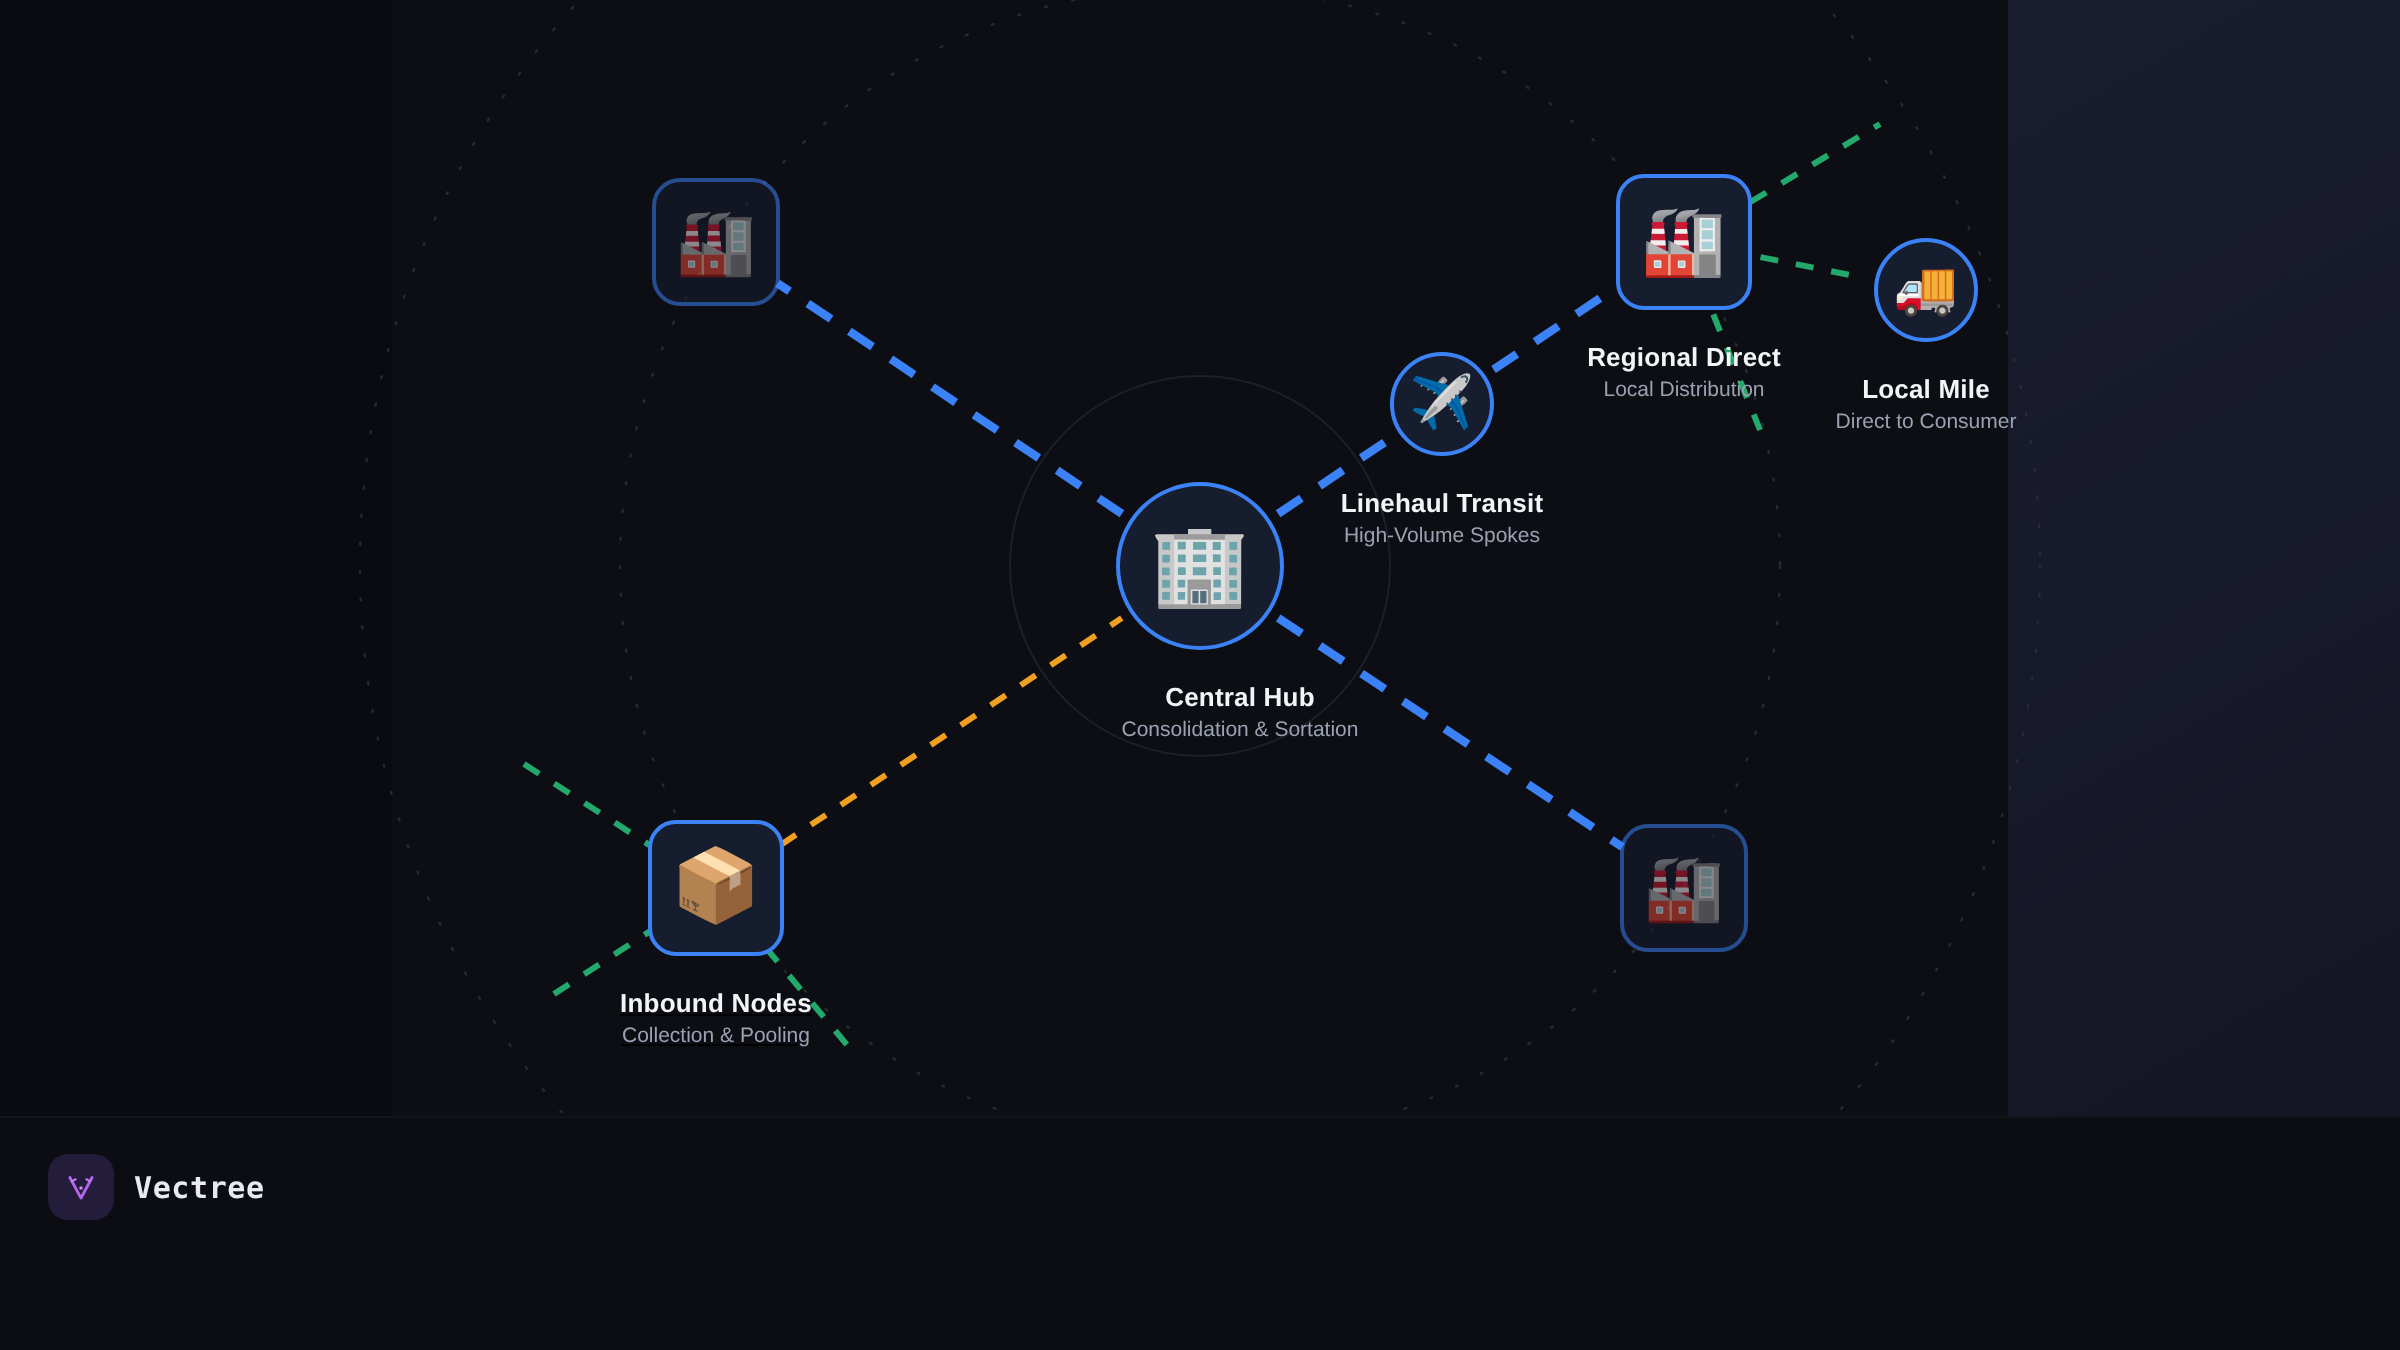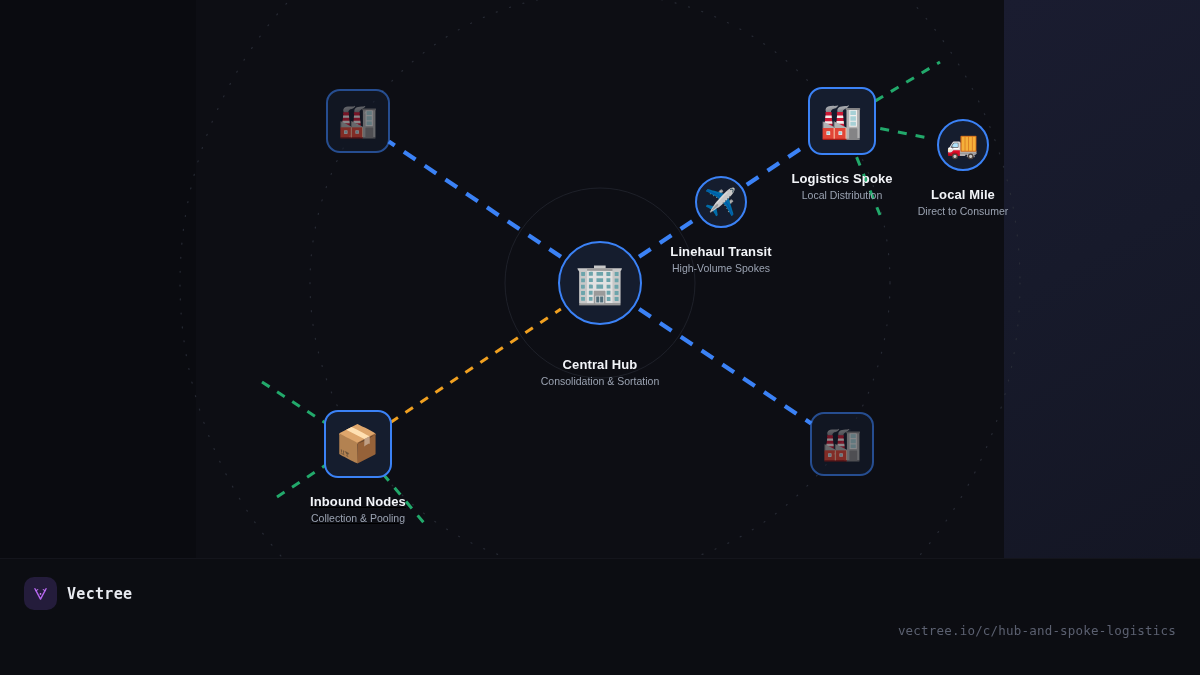--- a/index.html
+++ b/index.html
@@ -151,36 +151,36 @@
           <line x1="262" y1="382" x2="325.23846426701795" y2="422.8415081724491" stroke="#22a96b" stroke-width="3" stroke-dasharray="9 9" stroke-linecap="butt"></line>
           <line x1="277" y1="497" x2="325.3652845401044" y2="465.3535792515366" stroke="#22a96b" stroke-width="3" stroke-dasharray="9 9" stroke-linecap="butt"></line>
           <line x1="383.0044367111529" y1="473.9295530330466" x2="424" y2="523" stroke="#22a96b" stroke-width="3" stroke-dasharray="9 9" stroke-linecap="butt"></line>
         </g>
     </svg>
 
     <div id="nodeLayer">
         <div class="node circle" style="left: 600px; top: 283px; width: 84px; height: 84px; border: 2.5px solid rgb(59, 130, 246); background: rgb(21, 29, 46);">
           <span class="glyph" style="font-size: 40px;">🏢</span>
         </div>
-        <div class="node-label" style="left: 600px; top: 341px; margin-top: 16px;">
+        <div class="node-label" style="left: 620px; top: 341px;">
           <div class="node-title">Central Hub</div>
           <div class="node-sub">Consolidation &amp; Sortation</div>
         </div>
         <div class="node circle" style="left: 721px; top: 202px; width: 52px; height: 52px; border: 2px solid rgb(59, 130, 246); background: rgb(21, 29, 46);">
           <span class="glyph" style="font-size: 26px;">✈️</span>
         </div>
         <div class="node-label" style="left: 721px; top: 244px;">
           <div class="node-title">Linehaul Transit</div>
           <div class="node-sub">High-Volume Spokes</div>
         </div>
         <div class="node square" style="left: 842px; top: 121px; width: 68px; height: 68px; border: 2.5px solid rgb(59, 130, 246); background: rgb(21, 29, 46);">
           <span class="glyph" style="font-size: 34px;">🏭</span>
         </div>
         <div class="node-label" style="left: 842px; top: 171px;">
-          <div class="node-title">Logistics Spoke</div>
+          <div class="node-title">Regional Direct</div>
           <div class="node-sub">Local Distribution</div>
         </div>
         <div class="node circle" style="left: 963px; top: 145px; width: 52px; height: 52px; border: 2px solid rgb(59, 130, 246); background: rgb(21, 29, 46);">
           <span class="glyph" style="font-size: 26px;">🚚</span>
         </div>
         <div class="node-label" style="left: 963px; top: 187px;">
           <div class="node-title">Local Mile</div>
           <div class="node-sub">Direct to Consumer</div>
         </div>
         <div class="node square" style="left: 358px; top: 444px; width: 68px; height: 68px; border: 2.5px solid rgb(59, 130, 246); background: rgb(21, 29, 46);">
@@ -206,14 +206,13 @@
           <path d="M5 6 L12 19 L19 6" fill="none" stroke="#b565f0" stroke-width="1.8" stroke-linecap="round" stroke-linejoin="round"></path>
           <path d="M6.2 8.4 L8.6 7.1" fill="none" stroke="#c77bf5" stroke-width="1.3" stroke-linecap="round"></path>
           <path d="M17.8 8.4 L15.4 7.1" fill="none" stroke="#c77bf5" stroke-width="1.3" stroke-linecap="round"></path>
           <circle cx="12" cy="12.6" r="1.1" fill="#d08df8"></circle>
         </svg>
       </div>
       <div class="brand-name">Vectree</div>
     </div>
   </div>
 
-  <div class="page-url">vectree.io/c/hub-and-spoke-logistics</div>
 </div>
 
 </body></html>

